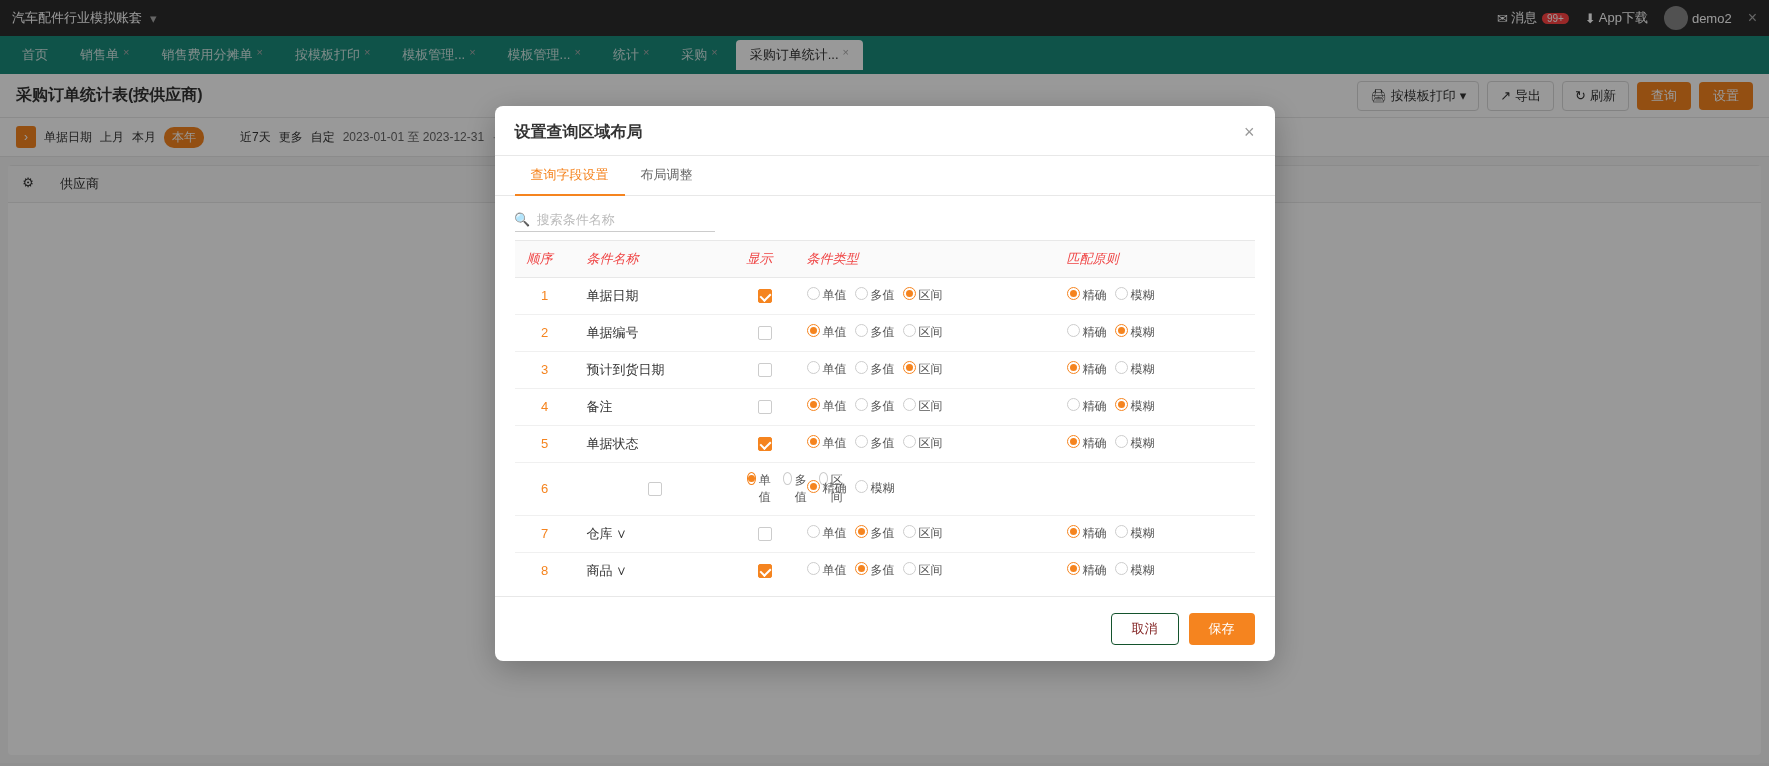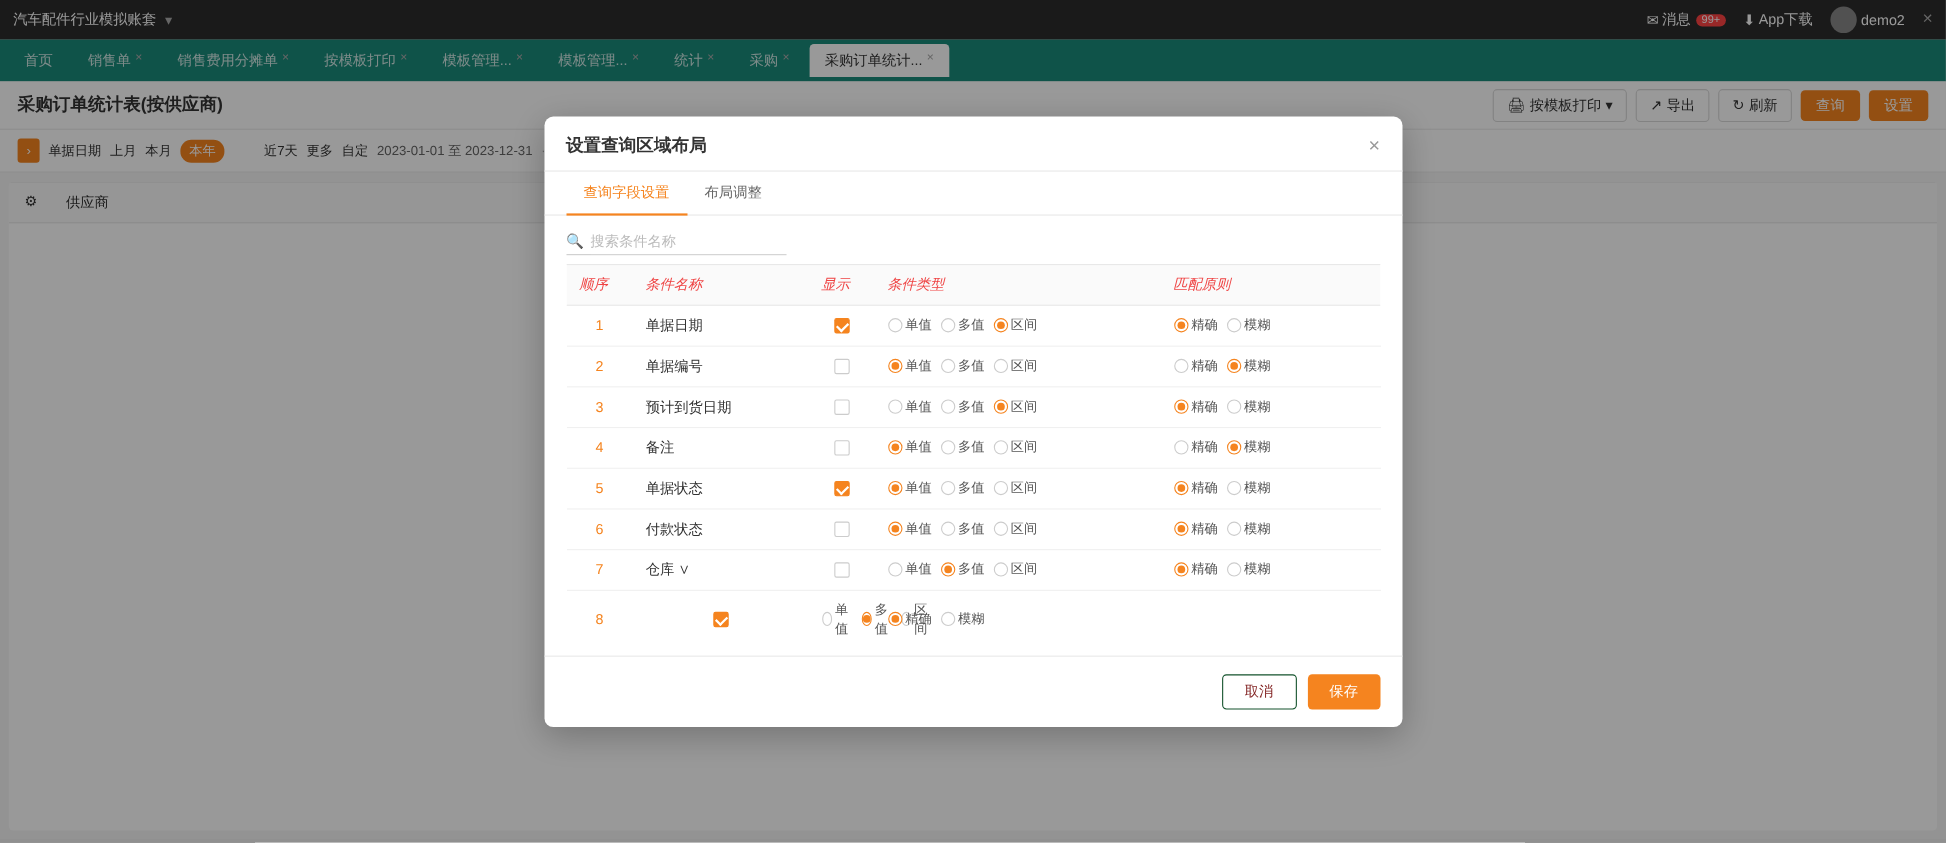--- a/index.html
+++ b/index.html
@@ -278,21 +278,21 @@
     }
 
     
     .radio-group {
       display: flex;
       gap: 8px;
       align-items: center;
     }
     .radio-item {
       display: flex;
-      align-items: center;
+      align-items: flex-start;
       gap: 3px;
       cursor: pointer;
       font-size: 12px;
       color: #555;
     }
     .radio-circle {
       width: 13px; height: 13px;
       border: 1px solid #ccc;
       border-radius: 50%;
       display: inline-flex;
@@ -645,21 +645,20 @@
                 </span>
                 <span class="radio-item">
                   <span class="radio-circle"></span>
                   <span>模糊</span>
                 </span>
               </div>
             </div>
           </div>
           <div class="modal-row">
             <div class="modal-td order-num">6</div>
-            <div class="modal-td">付款状态</div>
             <div class="modal-td cb-wrap">
               <span class="cb"></span>
             </div>
             <div class="modal-td">
               <div class="radio-group">
                 <span class="radio-item">
                   <span class="radio-circle selected"></span>
                   <span>单值</span>
                 </span>
                 <span class="radio-item">
@@ -715,20 +714,21 @@
                 </span>
                 <span class="radio-item">
                   <span class="radio-circle"></span>
                   <span>模糊</span>
                 </span>
               </div>
             </div>
           </div>
           <div class="modal-row">
             <div class="modal-td order-num">8</div>
+            <div class="modal-td">商品 ∨</div>
             <div class="modal-td cb-wrap">
               <span class="cb checked"></span>
             </div>
             <div class="modal-td">
               <div class="radio-group">
                 <span class="radio-item">
                   <span class="radio-circle"></span>
                   <span>单值</span>
                 </span>
                 <span class="radio-item">

